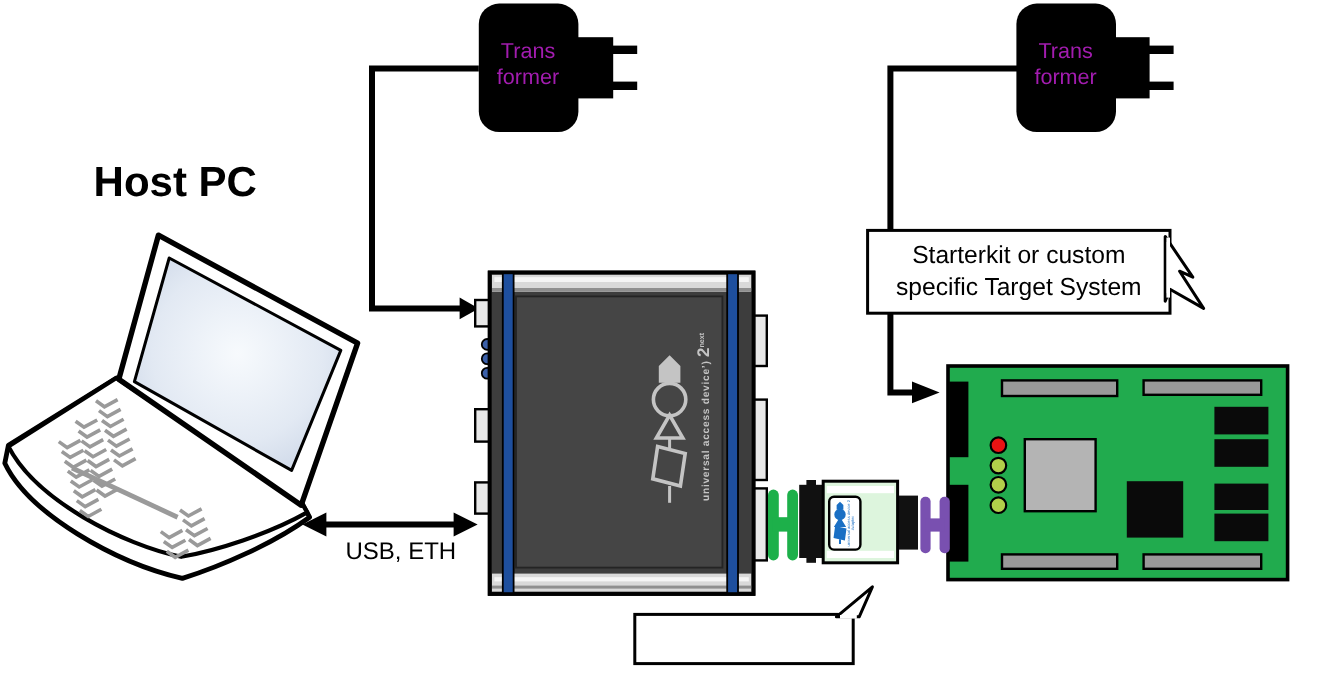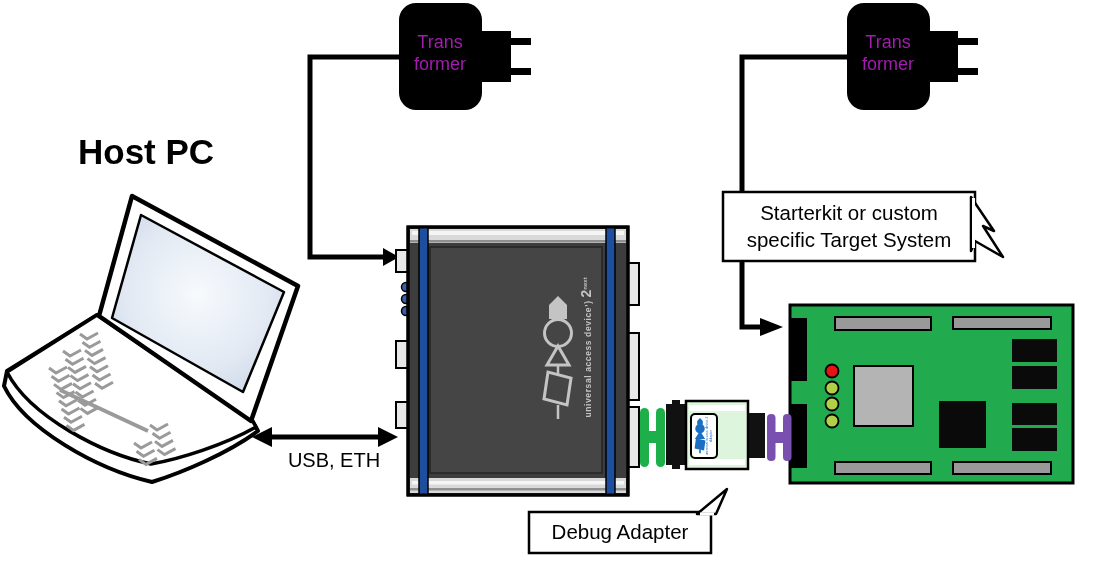--- a/index.html
+++ b/index.html
@@ -190,21 +190,20 @@
 <div class="lbl tr-text tr-right">
   <div>Trans</div>
   <div>former</div>
 </div>
 
 <div class="bubble-text starterkit">
   <div>Starterkit or custom</div>
   <div>specific Target System</div>
 </div>
 
-<div class="bubble-text debug">Debug Adapter</div>
 
 <div class="uad-logo-text"><span>universal access device</span>’)&nbsp;<span class="num">2</span><sup>next</sup></div>
 
 <div class="adp-text">
   <div>universal access device 2</div>
   <div>Adapter</div>
 </div>
 
 </div>
 

